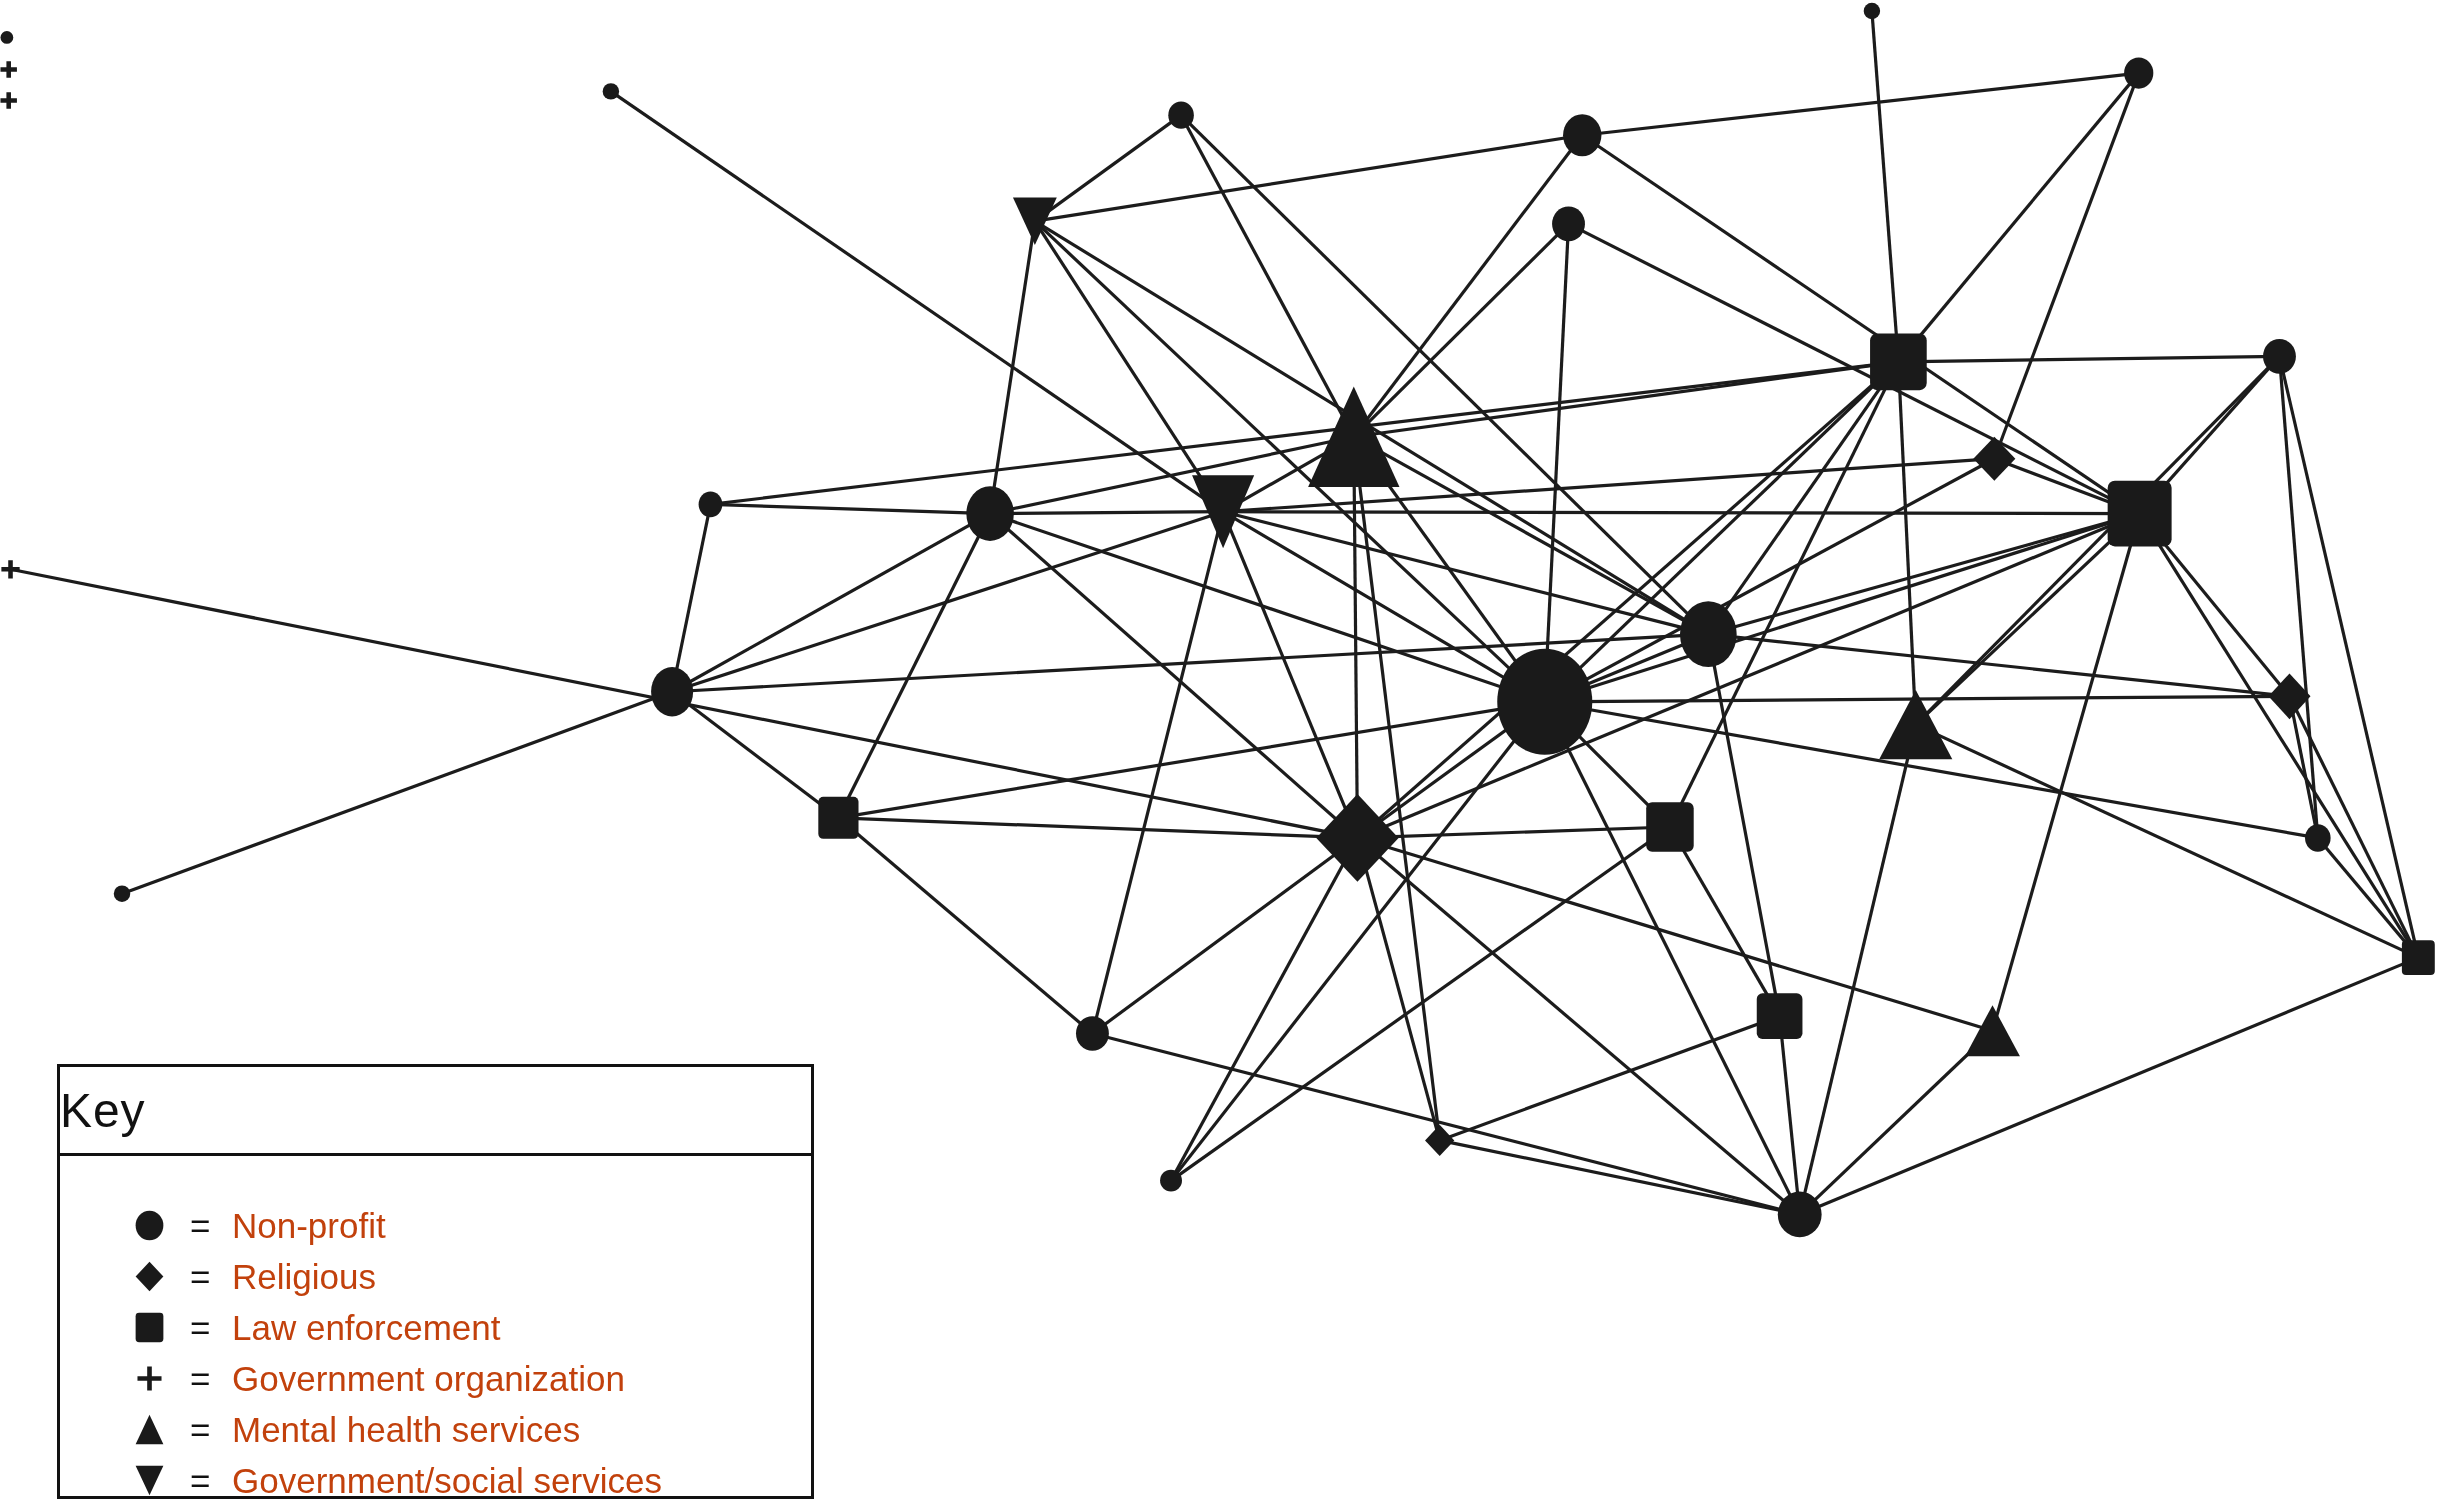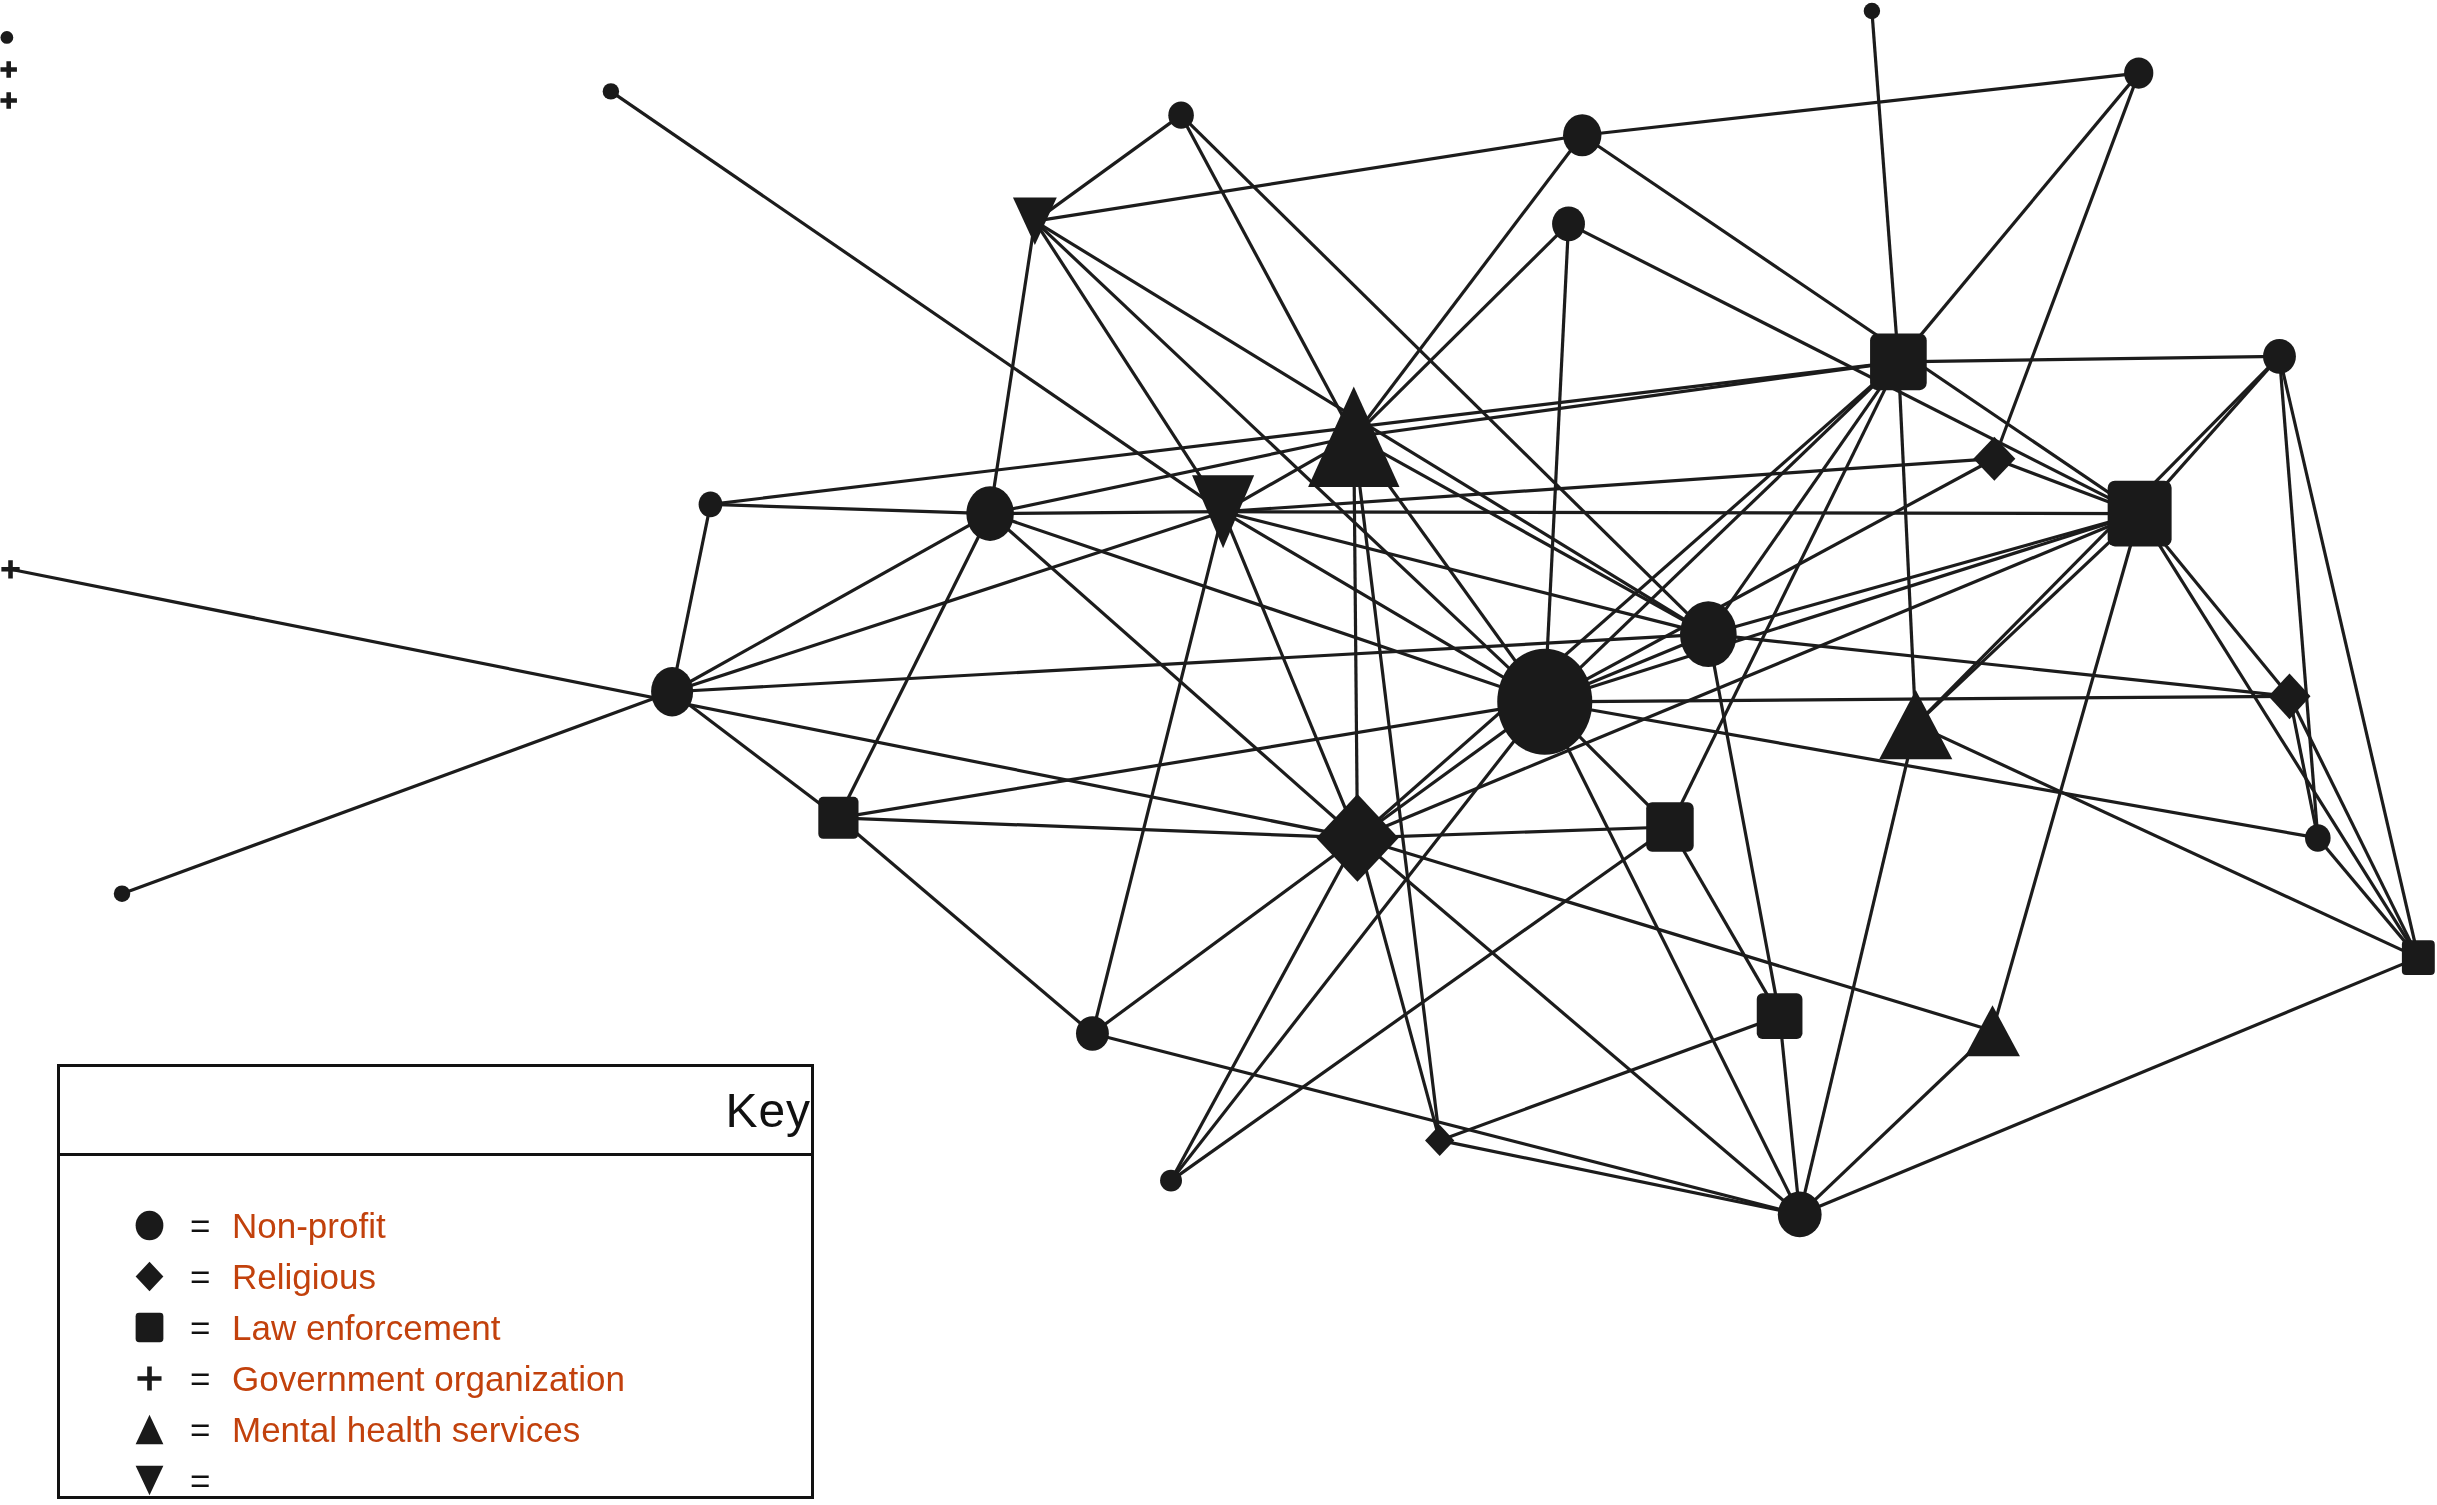--- a/index.html
+++ b/index.html
@@ -2,21 +2,21 @@
 <html style="font-size:14.6px"><head>
 <meta charset="utf-8">
 <style>
   html,body{margin:0;padding:0;background:#ffffff;}
   .stage{position:relative;width:2438px;height:1505px;background:#fff;overflow:hidden;
          font-family:"Liberation Sans", sans-serif;}
   #net-svg{position:absolute;left:0;top:0;}
   .legend{position:absolute;left:57px;top:1064px;width:757px;height:435px;
           border:3.7px solid #111;background:#fff;box-sizing:border-box;}
   .legend-header{height:86px;border-bottom:3.7px solid #111;display:flex;
-                 align-items:center;justify-content:flex-end;}
+                 align-items:center;justify-content:flex-start;}
   .legend-title{font-size:48px;color:#111;letter-spacing:0.9px;}
   .legend-body{padding:44px 0 0 71px;}
   .legend-row{display:flex;align-items:center;height:51px;}
   .legend-sym{width:59px;display:flex;align-items:center;justify-content:flex-start;}
   .legend-eq{font-size:35px;color:#111;width:42px;}
   .legend-label{font-size:35px;color:#c2410c;white-space:nowrap;}
 </style>
 </head>
 <body>
 
@@ -208,17 +208,18 @@
           <span class="legend-eq">=</span>
           <span class="legend-label">Mental health services</span>
         </div>
         <div class="legend-row">
           <span class="legend-sym">
             <svg width="37" height="37" viewBox="0 0 40 40">
               <path d="M 5 4 L 35 4 L 20 36 Z" fill="#1a1a1a"></path>
             </svg>
           </span>
           <span class="legend-eq">=</span>
+          <span class="legend-label">Government/social services</span>
         </div>
       </div>
   </div>
 </div>
 
 
 </body></html>

